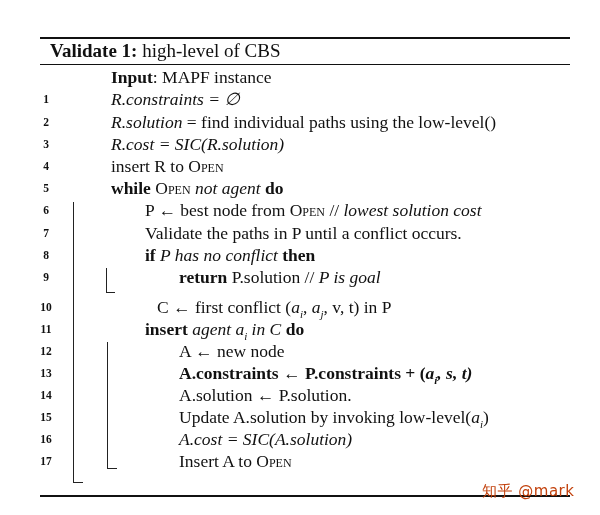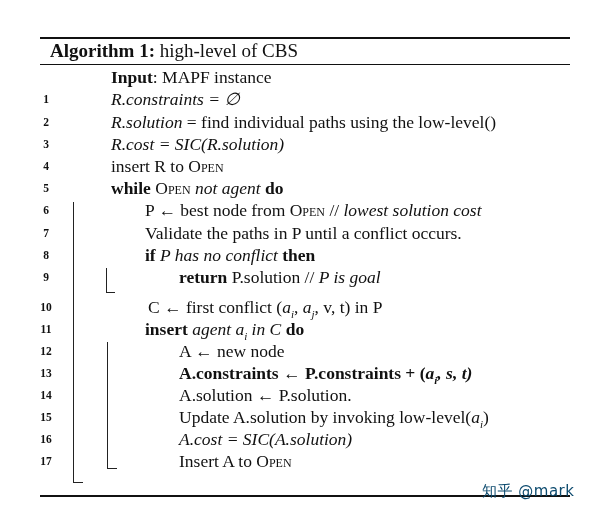--- a/index.html
+++ b/index.html
@@ -9,30 +9,30 @@
   .title { position:absolute; left:50px; top:40px; font-size:19px; white-space:nowrap; }
   .title b { font-weight:bold; }
   .line { position:absolute; left:0; height:22px; font-size:17.5px; white-space:nowrap; }
   .num { position:absolute; left:38px; width:16px; text-align:center; font-size:11.5px; font-weight:bold; top:4px; }
   .code { position:absolute; top:0;margin-left:48px; }
   .it { font-style:italic; }
   .bf { font-weight:bold; }
   .sc { font-variant:small-caps; }
   .vbar { position:absolute; width:1px; background:#222; }
   .hook { position:absolute; height:1px; background:#222; }
-  .wm { position:absolute; left:482px; top:482px; font-family:"DejaVu Sans",sans-serif; font-size:15px; color:#0c4a6e; letter-spacing:0.5px; }
+  .wm { position:absolute; left:482px; top:482px; font-family:"DejaVu Sans",sans-serif; font-size:15px; color:#c2410c; letter-spacing:0.5px; }
   sub { font-size:11px; font-style:italic; }
 </style>
 </head>
 <body>
 
 <div>
   <div class="rule" style="top:37px;height:2px;"></div>
   <div class="title">
-    <b>Algorithm 1:</b>
+    <b>Validate 1:</b>
     <span>high-level of CBS</span>
   </div>
   <div class="rule" style="top:64px;height:1px;"></div>
 
   <div class="line" style="top:67px;">
     <span class="code" style="left:63px;">
       <b>Input</b><span>: MAPF instance</span>
     </span>
   </div>
 
@@ -82,21 +82,21 @@
   <div class="vbar" style="left:106px;top:268px;height:24px;"></div>
   <div class="hook" style="left:106px;top:292px;width:9px;"></div>
 
   <div class="line" style="top:267px;">
     <span class="num">9</span>
     <span class="code" style="left:131px;"><span class="bf">return</span><span> P.solution // </span><span class="it">P is goal</span></span>
   </div>
 
   <div class="line" style="top:297px;">
     <span class="num">10</span>
-    <span class="code" style="left:100px;"><span>C ← first conflict (</span><span class="it">a</span><sub>i</sub><span>, </span><span class="it">a</span><sub>j</sub><span>, v, t) in P</span></span>
+    <span class="code" style="left:109px;"><span>C ← first conflict (</span><span class="it">a</span><sub>i</sub><span>, </span><span class="it">a</span><sub>j</sub><span>, v, t) in P</span></span>
   </div>
 
   <div class="line" style="top:319px;">
     <span class="num">11</span>
     <span class="code" style="left:97px;"><span class="bf">insert</span><span class="it"> agent </span><span class="it">a</span><sub>i</sub><span class="it"> in C </span><span class="bf">do</span></span>
   </div>
 
   <div class="vbar" style="left:107px;top:342px;height:126px;"></div>
   <div class="hook" style="left:107px;top:468px;width:10px;"></div>
 

